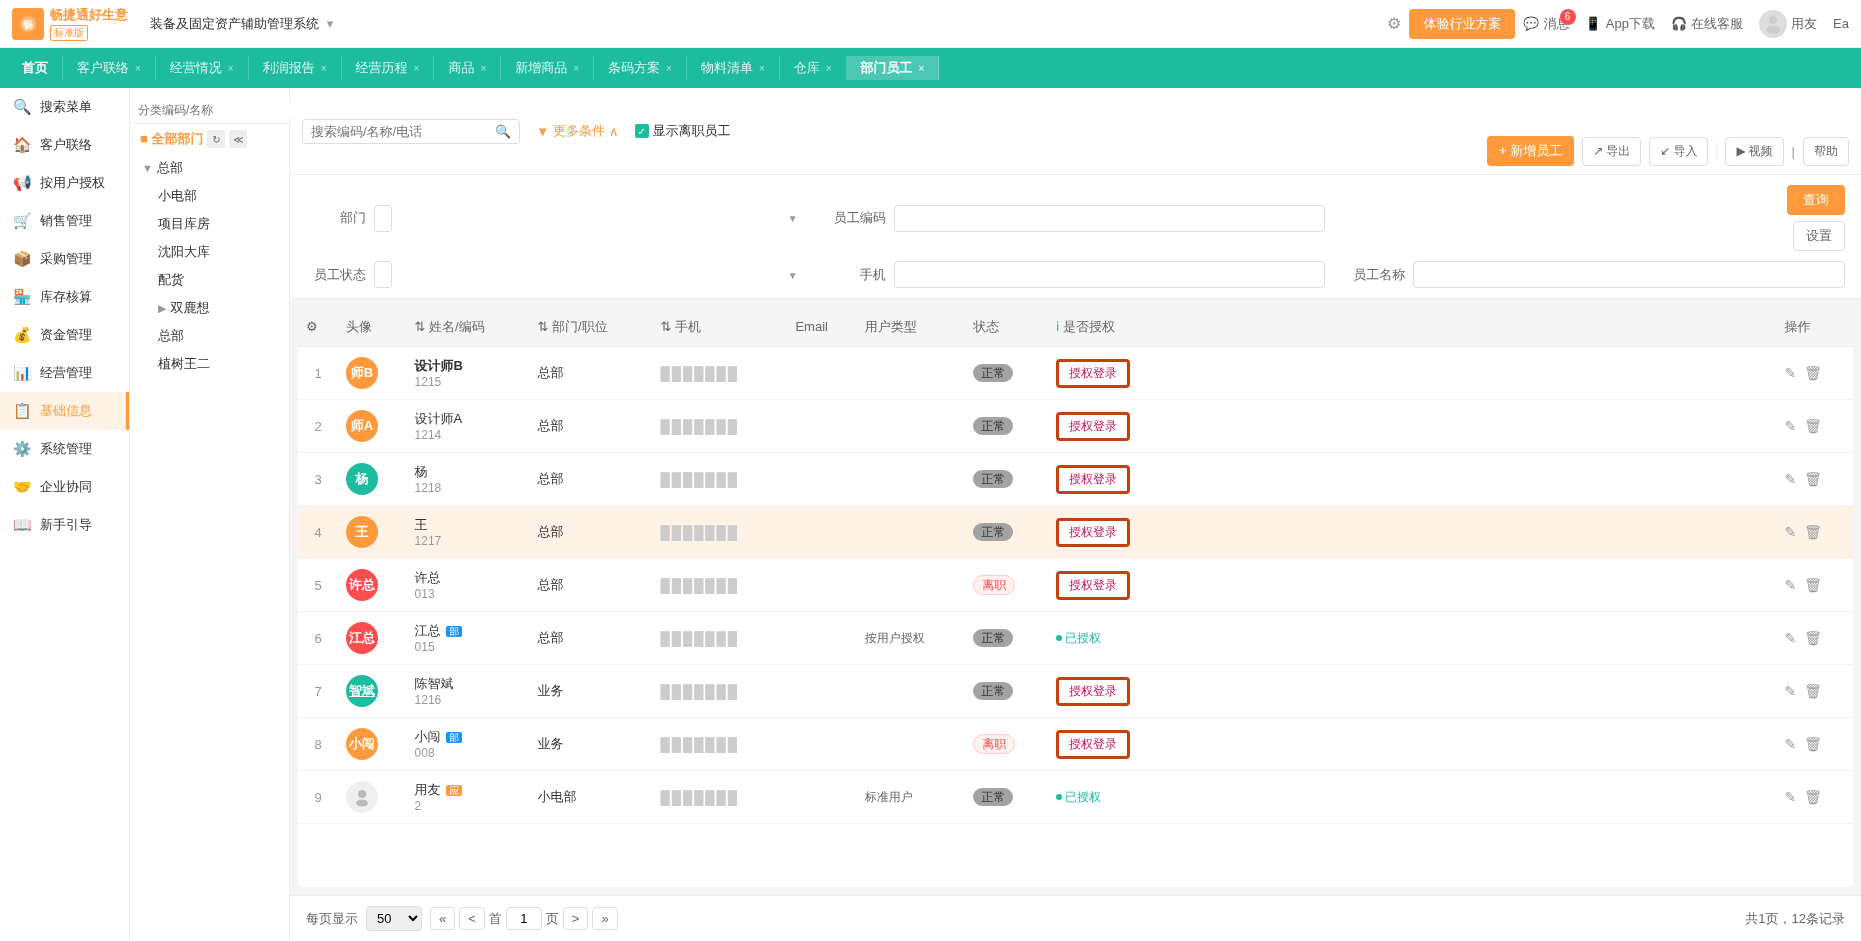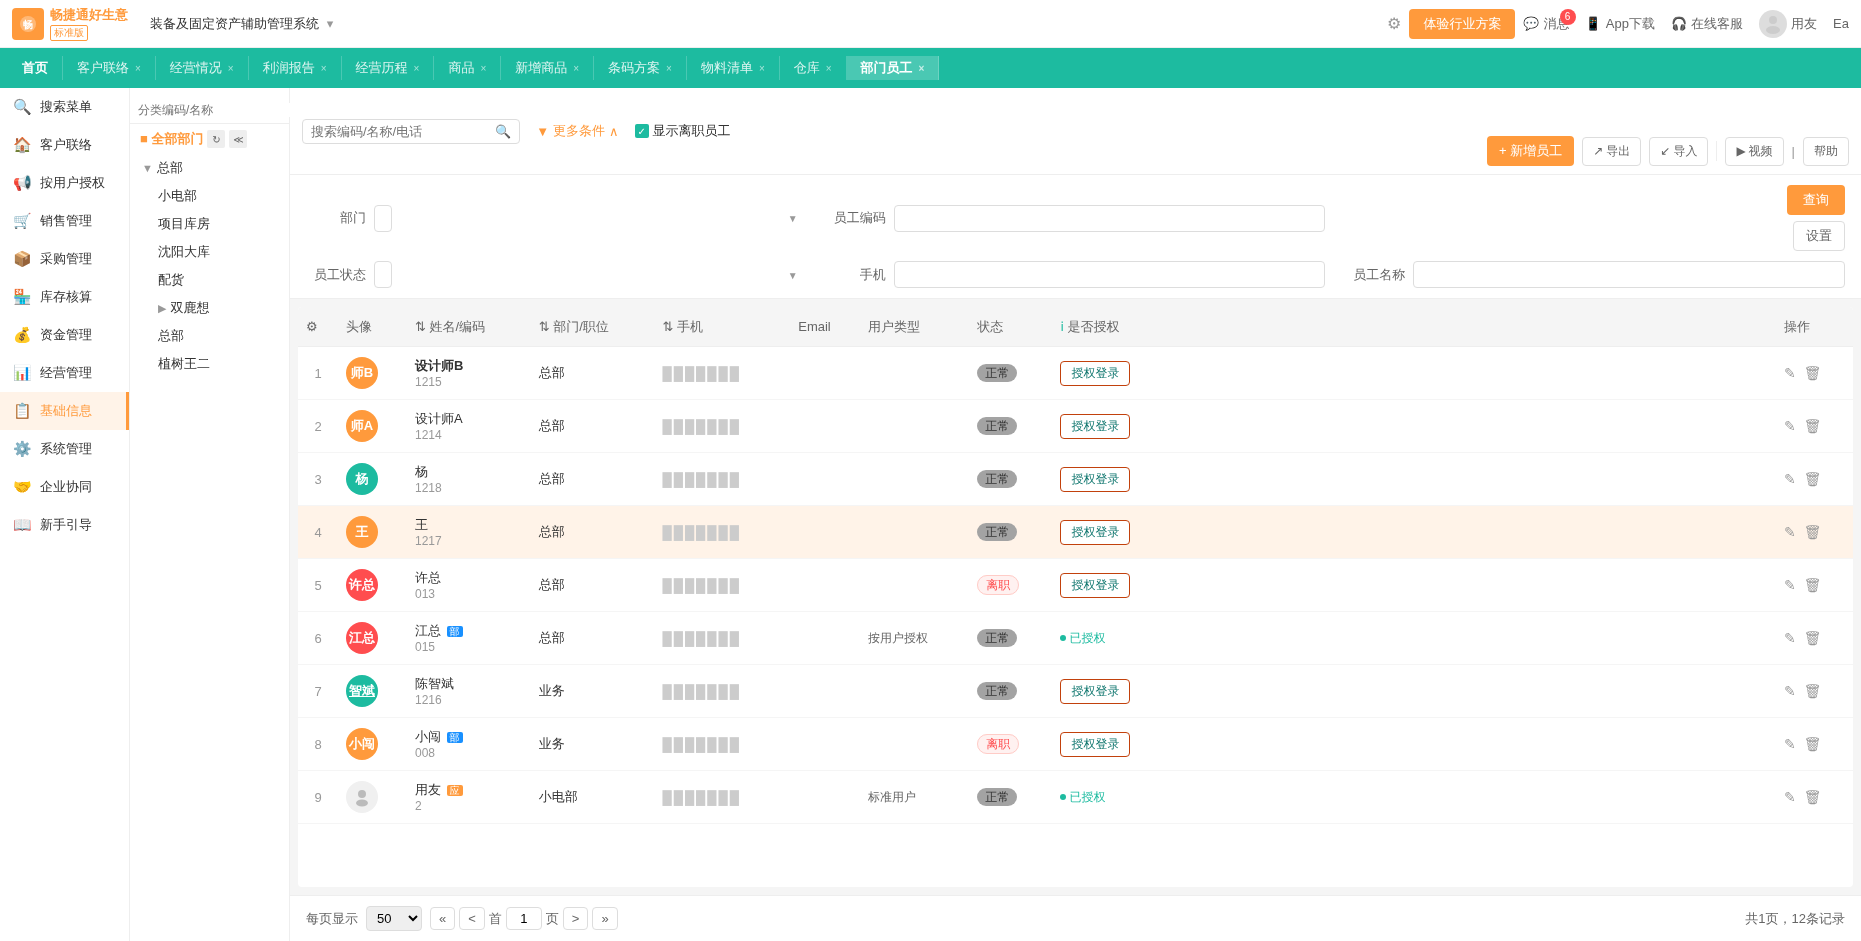--- a/index.html
+++ b/index.html
@@ -66,21 +66,21 @@
     table { width: 100%; border-collapse: collapse; font-size: 13px; }
     thead tr { background: #f5f5f5; }
     th { padding: 10px 8px; text-align: left; color: #666; font-weight: normal; border-bottom: 1px solid #eee; white-space: nowrap; }
     td { padding: 10px 8px; border-bottom: 1px solid #f5f5f5; color: #333; vertical-align: middle; }
     tr.highlighted { background: #fff3e8; }
     .avatar-circle { width: 32px; height: 32px; border-radius: 50%; display: flex; align-items: center; justify-content: center; color: #fff; font-size: 13px; font-weight: bold; }
     .tag-blue { background: #1890ff; color: #fff; border-radius: 2px; font-size: 10px; padding: 0 3px; margin-left: 2px; }
     .tag-orange { background: #ff9a3c; color: #fff; border-radius: 2px; font-size: 10px; padding: 0 3px; margin-left: 2px; }
     .status-normal { color: #333; background: #a3a3a3; padding: 2px 8px; border-radius: 10px; font-size: 12px; }
     .status-resign { color: #ff4d4f; background: #fff1f0; border: 1px solid #ffccc7; padding: 2px 8px; border-radius: 10px; font-size: 12px; }
-    .btn-auth { border: 1px solid #c2410c; color: #0f766e; background: #fff; border-radius: 4px; padding: 3px 10px; cursor: pointer; font-size: 12px; }
+    .btn-auth { border: 3px solid #c2410c; color: #be185d; background: #fff; border-radius: 4px; padding: 3px 10px; cursor: pointer; font-size: 12px; }
     .auth-granted { color: #1dbba0; font-size: 12px; display: flex; align-items: center; gap: 3px; }
     .auth-dot { width: 6px; height: 6px; border-radius: 50%; background: #1dbba0; display: inline-block; }
     .action-btns { display: flex; align-items: center; gap: 8px; color: #999; }
     .action-btn { cursor: pointer; font-size: 14px; color: #999; }
     .phone-blur { color: #ccc; font-size: 13px; letter-spacing: 2px; }
     .col-num { color: #999; text-align: center; width: 40px; }
     .col-settings { width: 40px; }
     .by-user { color: #666; font-size: 12px; }
 
     

